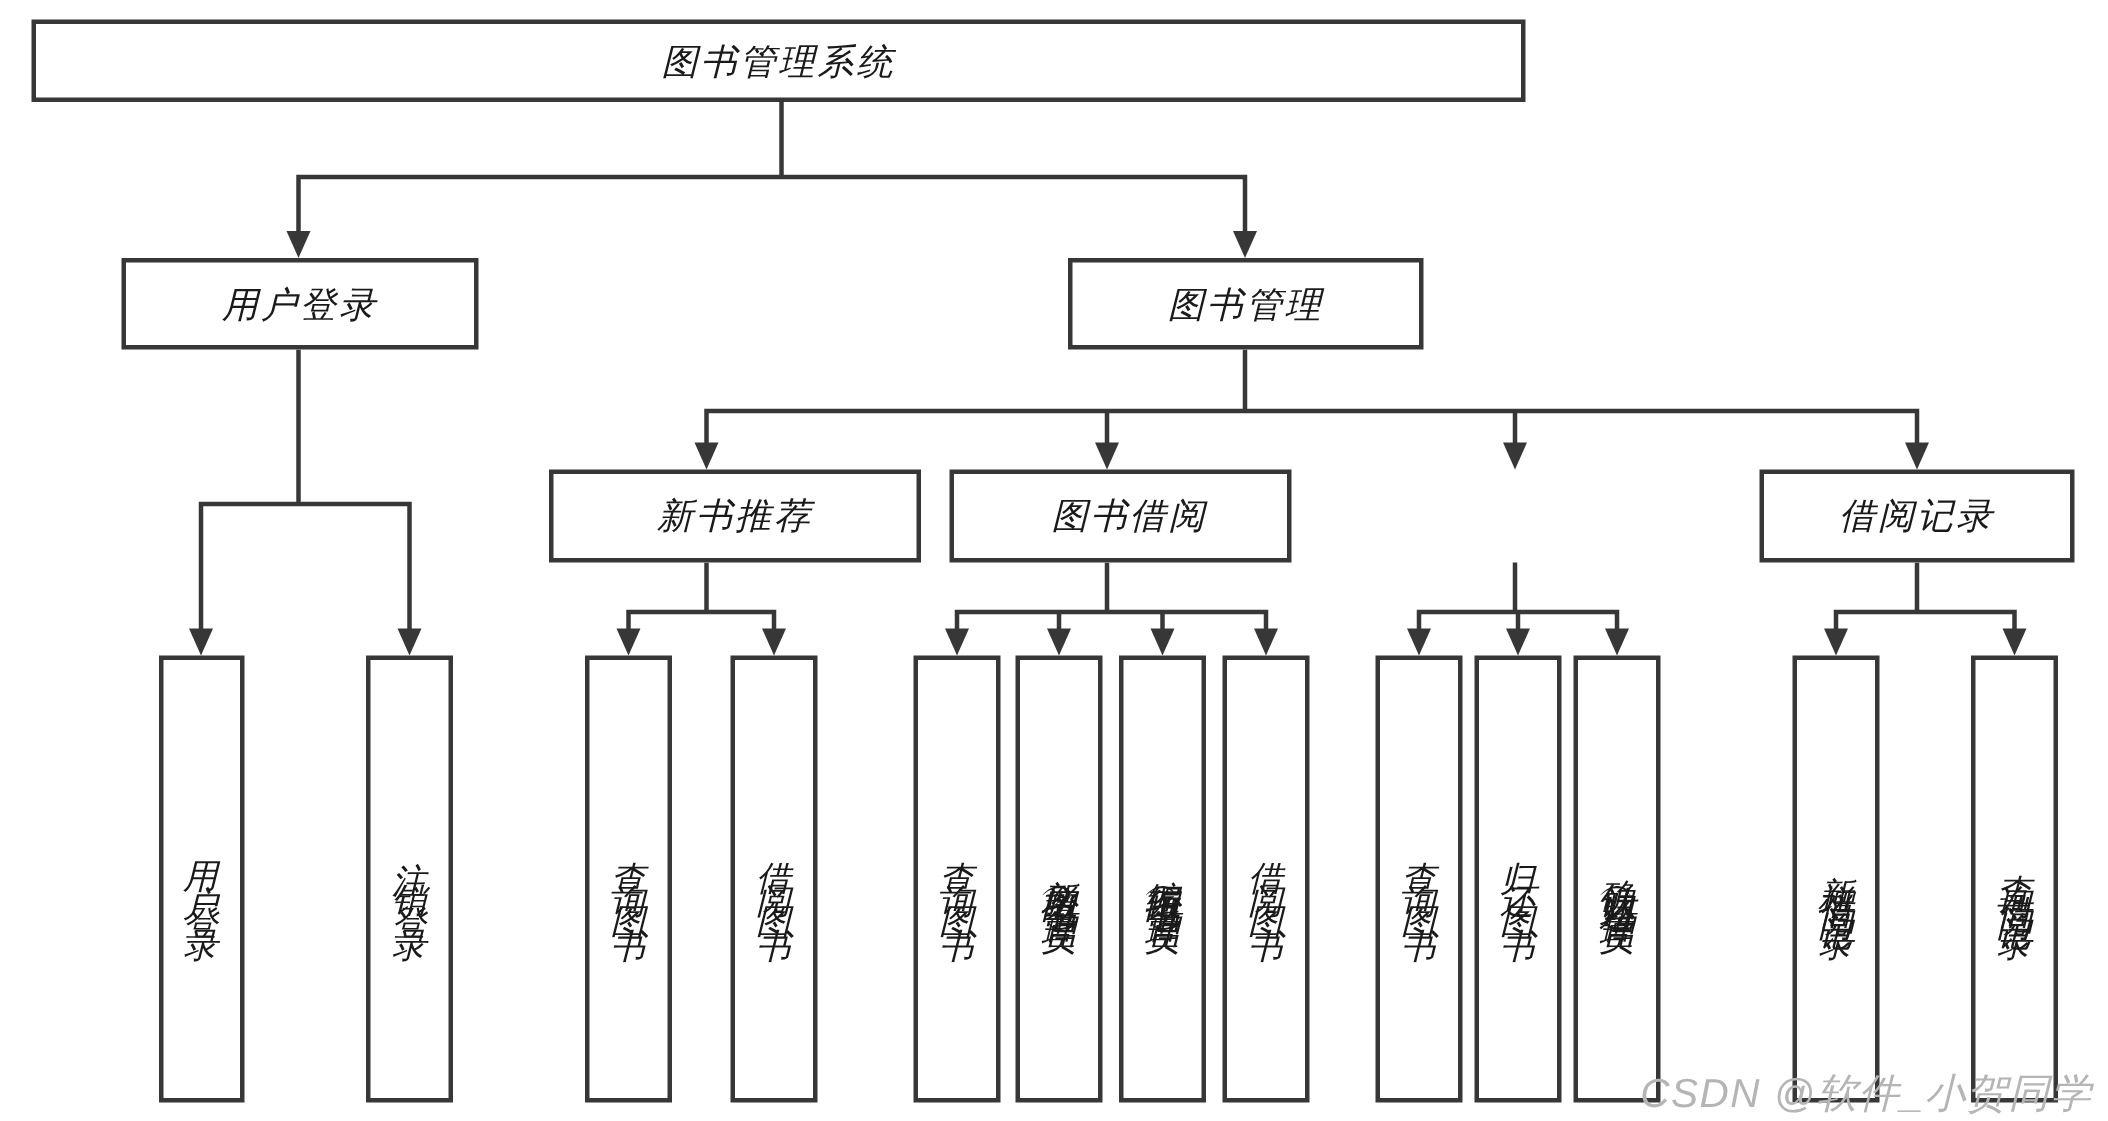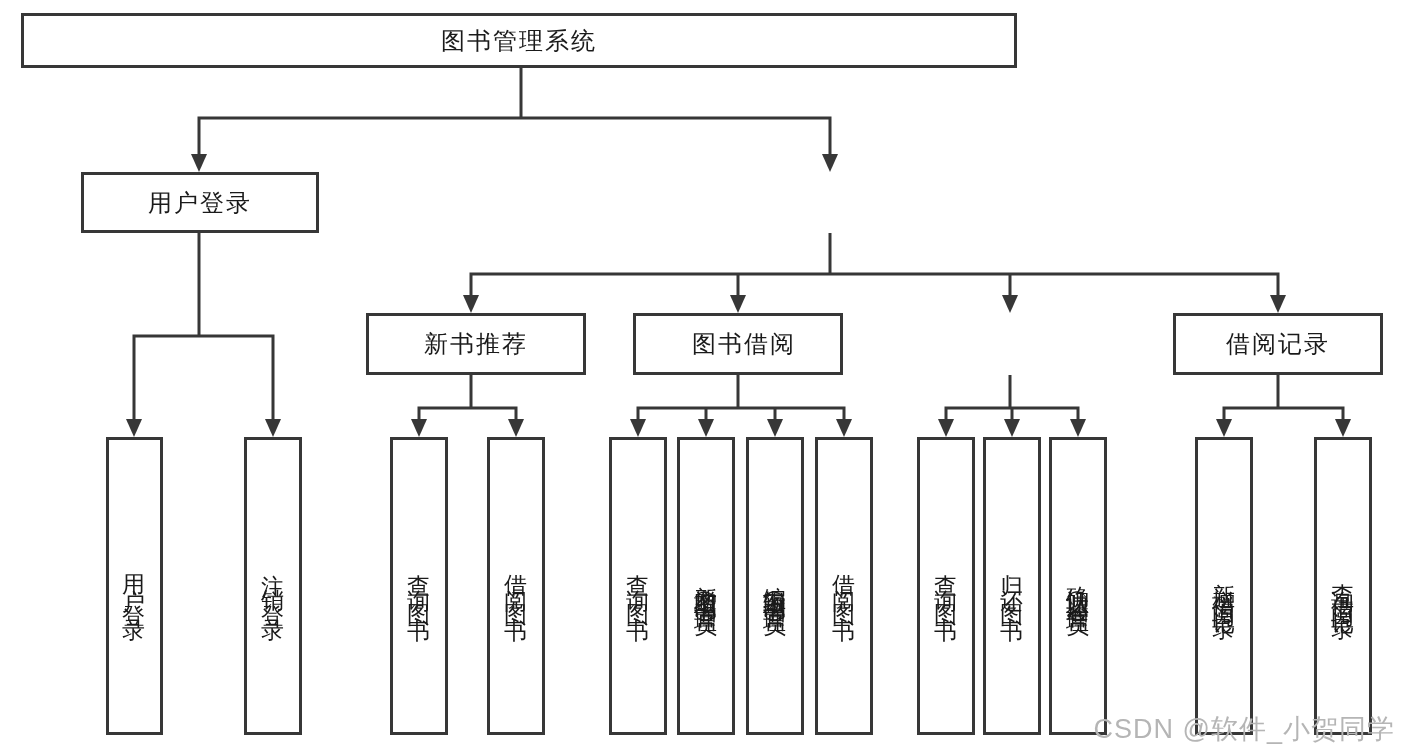--- a/index.html
+++ b/index.html
@@ -10,20 +10,21 @@
   }
   * { margin: 0; padding: 0; box-sizing: border-box; }
   html, body { background: var(--background); }
   body { font-family: "Liberation Sans", "DejaVu Sans", sans-serif; }
   .canvas {
     position: relative;
     width: 1405px;
     height: 747px;
     background: var(--background);
     overflow: hidden;
+    font-style: italic;
   }
   .connector-svg { position: absolute; left: 0; top: 0; }
   .connector-svg path { stroke: var(--line); stroke-width: 3; fill: none; }
   .connector-svg polygon { fill: var(--line); }
   .box {
     position: absolute;
     border: 3px solid var(--line);
     background: #ffffff;
     color: var(--text);
   }
@@ -46,22 +47,22 @@
   }
   .sp-lg { letter-spacing: 15px; }
   .sp-md { letter-spacing: 7px; }
   .sp-sm { letter-spacing: 4px; }
 
   .root-box   { left: 21px;  top: 13px;  width: 996px; height: 55px; }
   .l2-box     { top: 172px; height: 61px; }
   .n-user     { left: 81px;  width: 238px; }
   .n-mgmt     { left: 712px; width: 237px; }
   .l3-box     { top: 313px; height: 62px; }
-  .n-new      { left: 366px;  width: 220px; }
-  .n-borrow   { left: 633px;  width: 210px; padding-left: 12px; }
+  .n-new      { left: 366px;  width: 248px; }
+  .n-borrow   { left: 633px;  width: 228px; padding-left: 12px; }
   .n-current  { left: 903px;  width: 214px; }
   .n-records  { left: 1173px; width: 210px; }
 
   .c-a1 { left: 106px; width: 57px; }
   .c-a2 { left: 244px; }
   .c-b1 { left: 390px; }
   .c-b2 { left: 487px; }
   .c-c1 { left: 609px; }
   .c-c2 { left: 677px; }
   .c-c3 { left: 746px; }
@@ -128,20 +129,21 @@
       <polygon points="1004,419 1020,419 1012,437"></polygon>
       <polygon points="1070,419 1086,419 1078,437"></polygon>
       <polygon points="1216,419 1232,419 1224,437"></polygon>
       <polygon points="1335,419 1351,419 1343,437"></polygon>
     </g>
   </svg>
 
   <div class="box hbox root-box">图书管理系统</div>
 
   <div class="box hbox l2-box n-user">用户登录</div>
+  <div class="box hbox l2-box n-mgmt">图书管理</div>
 
   <div class="box hbox l3-box n-new">新书推荐</div>
   <div class="box hbox l3-box n-borrow">图书借阅</div>
   <div class="box hbox l3-box n-records">借阅记录</div>
 
   <div class="box vbox sp-lg c-a1">用户登录</div>
   <div class="box vbox sp-lg c-a2">注销登录</div>
 
   <div class="box vbox sp-lg c-b1">查询图书</div>
   <div class="box vbox sp-lg c-b2">借阅图书</div>

